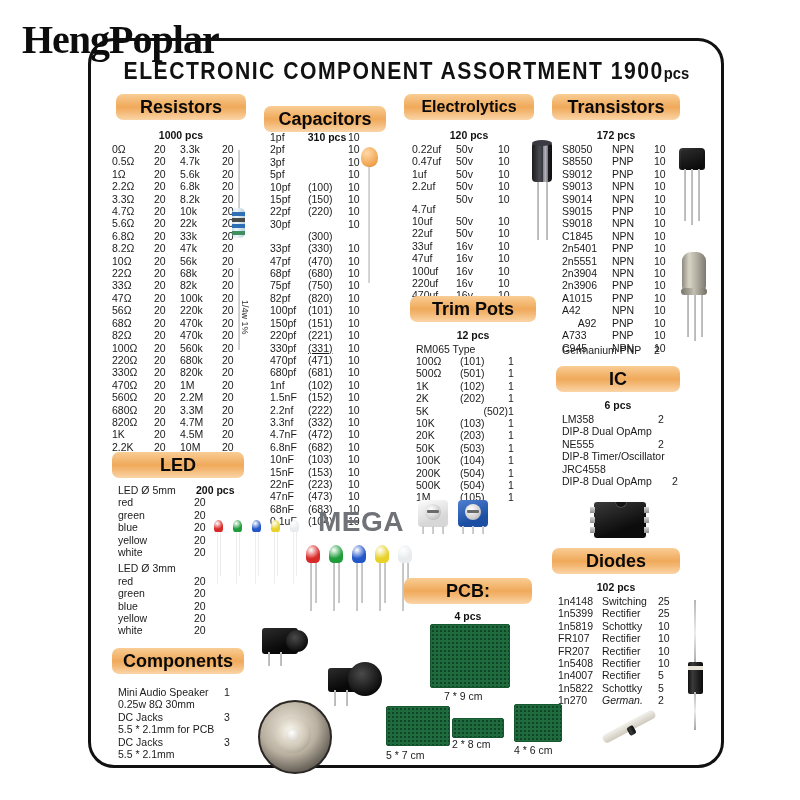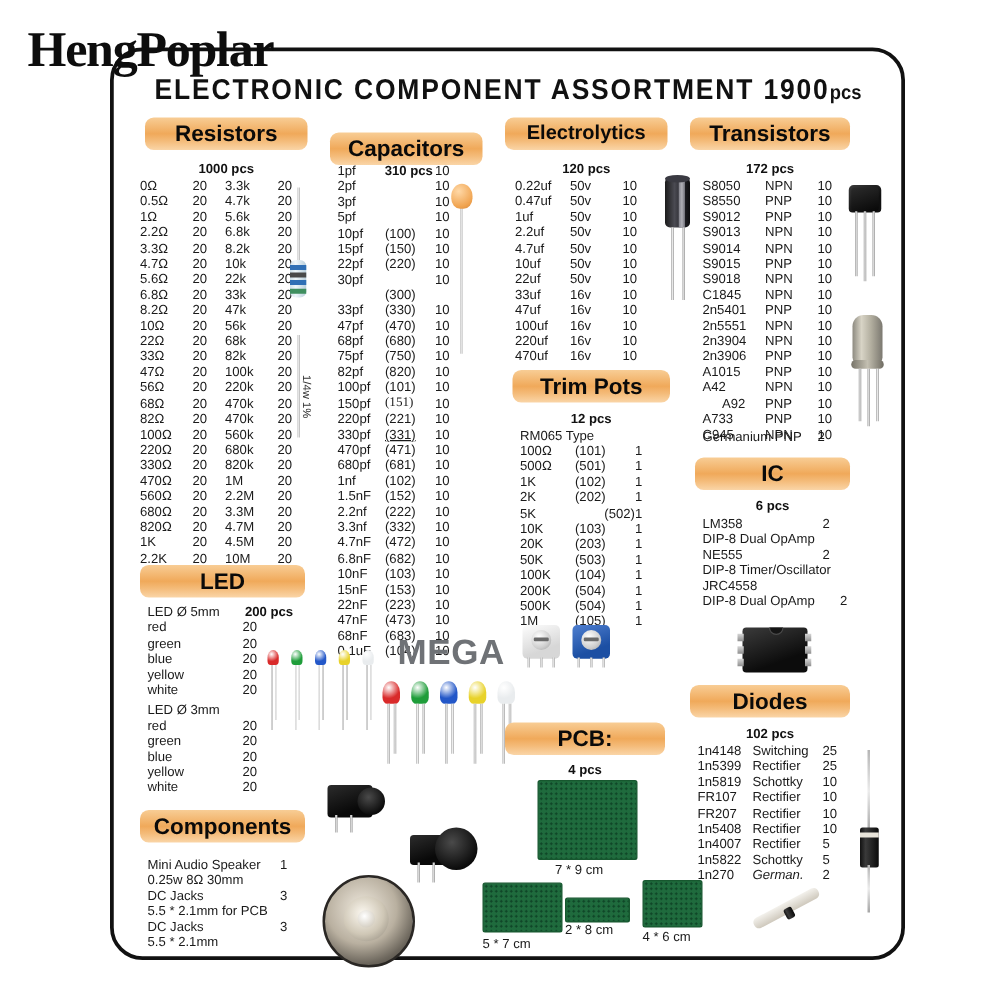--- a/index.html
+++ b/index.html
@@ -420,21 +420,21 @@
       <span style="width: 40px;">(820)</span>
       <span style="width: 20px;">10</span>
     </div>
     <div class="row">
       <span style="width: 38px;">100pf</span>
       <span style="width: 40px;">(101)</span>
       <span style="width: 20px;">10</span>
     </div>
     <div class="row">
       <span style="width: 38px;">150pf</span>
-      <span style="width: 40px; font-family: Liberation Serif, serif;">(151)</span>
+      <span style="width: 40px;">(151)</span>
       <span style="width: 20px;">10</span>
     </div>
     <div class="row">
       <span style="width: 38px;">220pf</span>
       <span style="width: 40px;">(221)</span>
       <span style="width: 20px;">10</span>
     </div>
     <div class="row">
       <span style="width: 38px;">330pf</span>
       <span style="width: 40px; text-decoration: underline;">(331)</span>
@@ -533,21 +533,21 @@
       <span style="width: 44px;">1uf</span>
       <span style="width: 42px;">50v</span>
       <span style="width: 20px;">10</span>
     </div>
     <div class="row">
       <span style="width: 44px;">2.2uf</span>
       <span style="width: 42px;">50v</span>
       <span style="width: 20px;">10</span>
     </div>
     <div class="row">
-      <span style="width: 44px;">4.7uf</span>
+      <span style="width: 44px; margin-top: 10px;">4.7uf</span>
       <span style="width: 42px;">50v</span>
       <span style="width: 20px;">10</span>
     </div>
     <div class="row">
       <span style="width: 44px;">10uf</span>
       <span style="width: 42px;">50v</span>
       <span style="width: 20px;">10</span>
     </div>
     <div class="row">
       <span style="width: 44px;">22uf</span>

